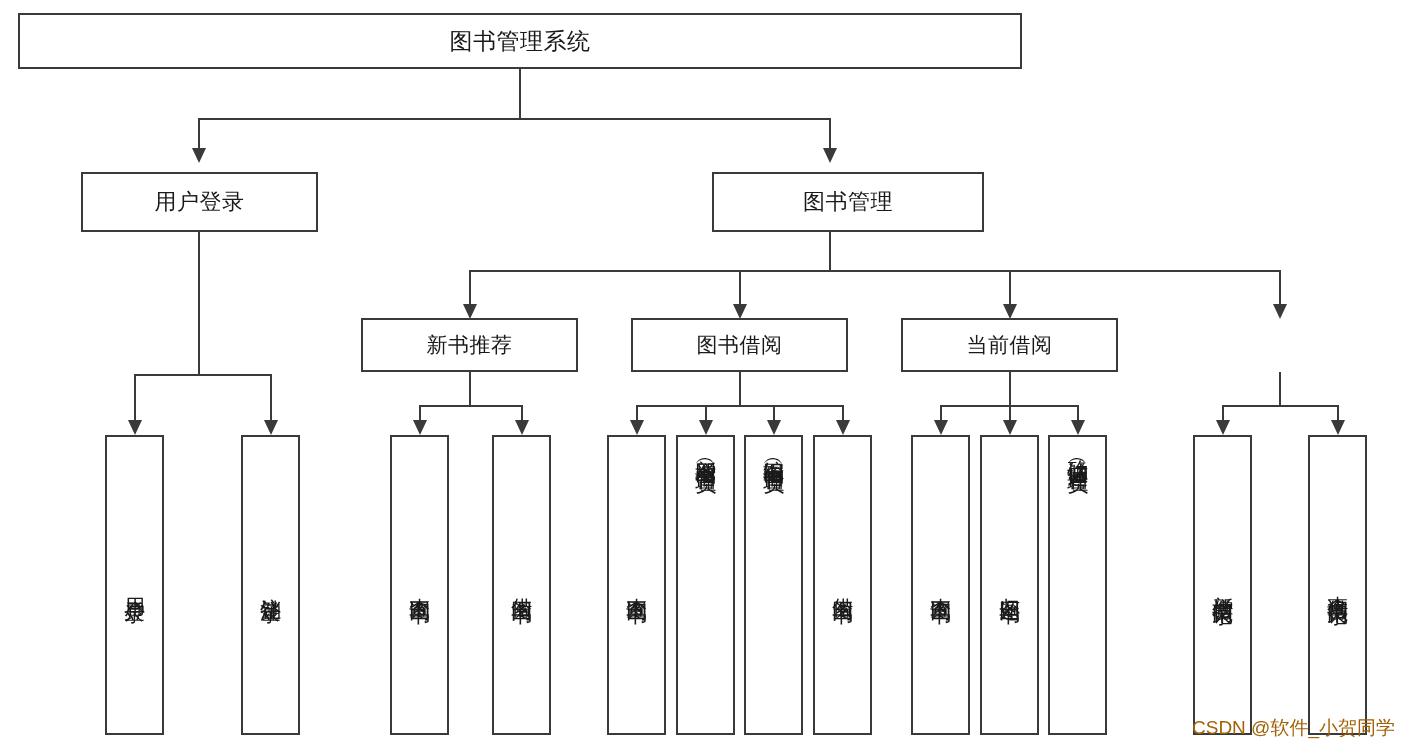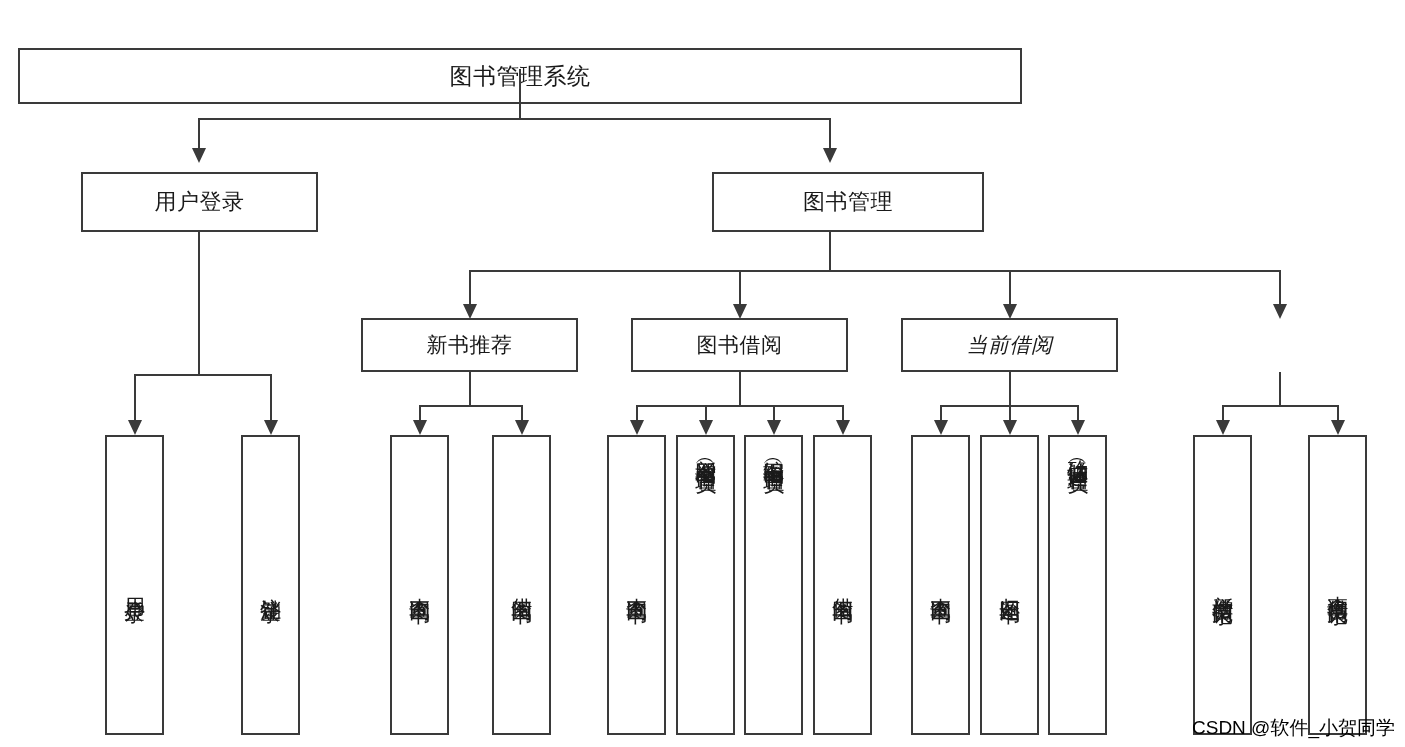--- a/index.html
+++ b/index.html
@@ -70,32 +70,32 @@
     width: 0;
     height: 0;
     border-left: 7px solid transparent;
     border-right: 7px solid transparent;
     border-top: 15px solid #3a3a3a;
   }
 
   
   .watermark {
     position: absolute;
-    color: #000000;
+    color: #a16207;
     font-size: 19px;
     white-space: nowrap;
     user-select: none;
   }
 </style>
 </head>
 <body>
 
 <div id="canvas">
 
-  <div class="node node-root" style="left:18px; top:13px; width:1004px; height:56px;margin-top:35px;">
+  <div class="node node-root" style="left:18px; top:13px; width:1004px; height:56px;">
     <span class="label">图书管理系统</span>
   </div>
 
   <div class="vline" style="left:519px; top:69px; height:49px;"></div>
 
   <div class="hline" style="left:198px; top:118px; width:633px;"></div>
 
   <div class="vline" style="left:198px; top:118px; height:30px;"></div>
   <div class="arrow" style="left:192px; top:148px;"></div>
 
@@ -131,21 +131,21 @@
 
   <div class="vline" style="left:1279px; top:270px; height:34px;"></div>
   <div class="arrow" style="left:1273px; top:304px;"></div>
 
   <div class="node node-l3" style="left:361px; top:318px; width:217px; height:54px;">
     <span class="label">新书推荐</span>
   </div>
   <div class="node node-l3" style="left:631px; top:318px; width:217px; height:54px;">
     <span class="label">图书借阅</span>
   </div>
-  <div class="node node-l3" style="left:901px; top:318px; width:217px; height:54px;font-style:italic;">
+  <div class="node node-l3" style="left:901px; top:318px; width:217px; height:54px;">
     <span class="label">当前借阅</span>
   </div>
 
   <div class="vline" style="left:469px; top:372px; height:33px;"></div>
   <div class="hline" style="left:419px; top:405px; width:104px;"></div>
   <div class="vline" style="left:419px; top:405px; height:15px;"></div>
   <div class="arrow" style="left:413px; top:420px;"></div>
   <div class="vline" style="left:521px; top:405px; height:15px;"></div>
   <div class="arrow" style="left:515px; top:420px;"></div>
 

